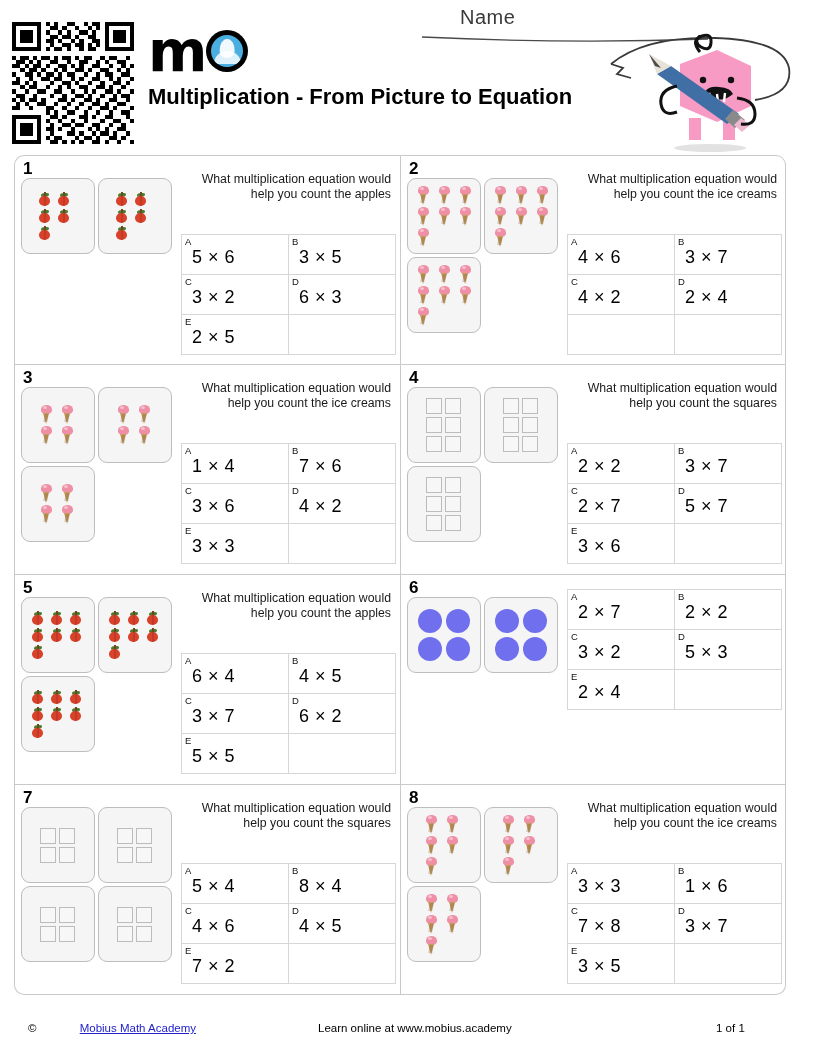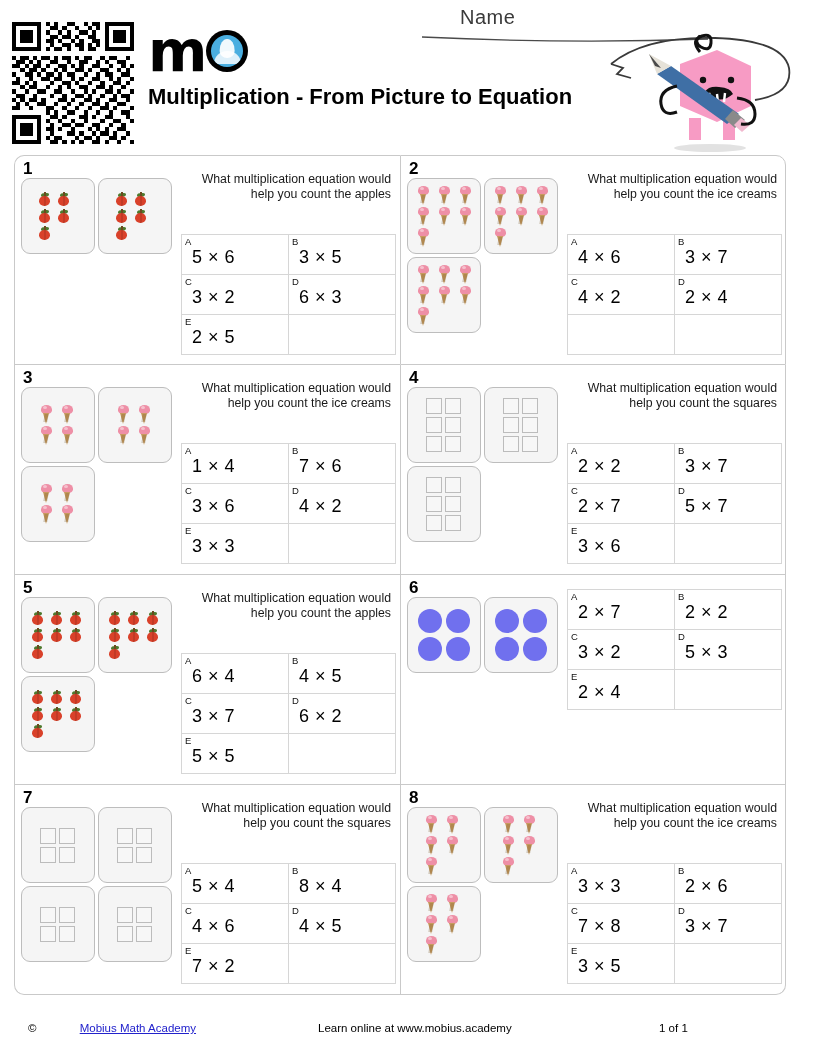--- a/index.html
+++ b/index.html
@@ -110,21 +110,21 @@
   td.empty { border-left-color: #d6d6d6; }
 
   
   .footer {
     position: absolute; left: 0; top: 1022px; width: 815px;
     font-size: 11.5px; color: #000;
   }
   .footer .copy { position: absolute; left: 28px; }
   .footer .copy a { color: #2222cc; text-decoration: underline; padding-left: 40px; }
   .footer .mid { position: absolute; left: 318px; }
-  .footer .pg { position: absolute; left: 659px; }
+  .footer .pg { position: absolute; left: 716px; }
 </style>
 </head>
 <body>
 
 <div class="header">
 
   <div class="qr">
     <svg viewBox="0 0 29 29" width="122" height="122" shape-rendering="crispEdges">
       <rect width="29" height="29" fill="#fff"></rect>
       <g fill="#000">
@@ -1183,21 +1183,21 @@
         <div class="qtext">What multiplication equation would help you count the ice creams</div>
         <table class="opts">
             <tbody>
           <tr>
             <td>
                   <span class="opt-letter">A</span>
                   <span class="opt-eq">3 × 3</span>
                 </td>
             <td>
                   <span class="opt-letter">B</span>
-                  <span class="opt-eq">2 × 6</span>
+                  <span class="opt-eq">1 × 6</span>
                 </td>
           </tr>
           <tr>
             <td>
                   <span class="opt-letter">C</span>
                   <span class="opt-eq">7 × 8</span>
                 </td>
             <td>
                   <span class="opt-letter">D</span>
                   <span class="opt-eq">3 × 7</span>

